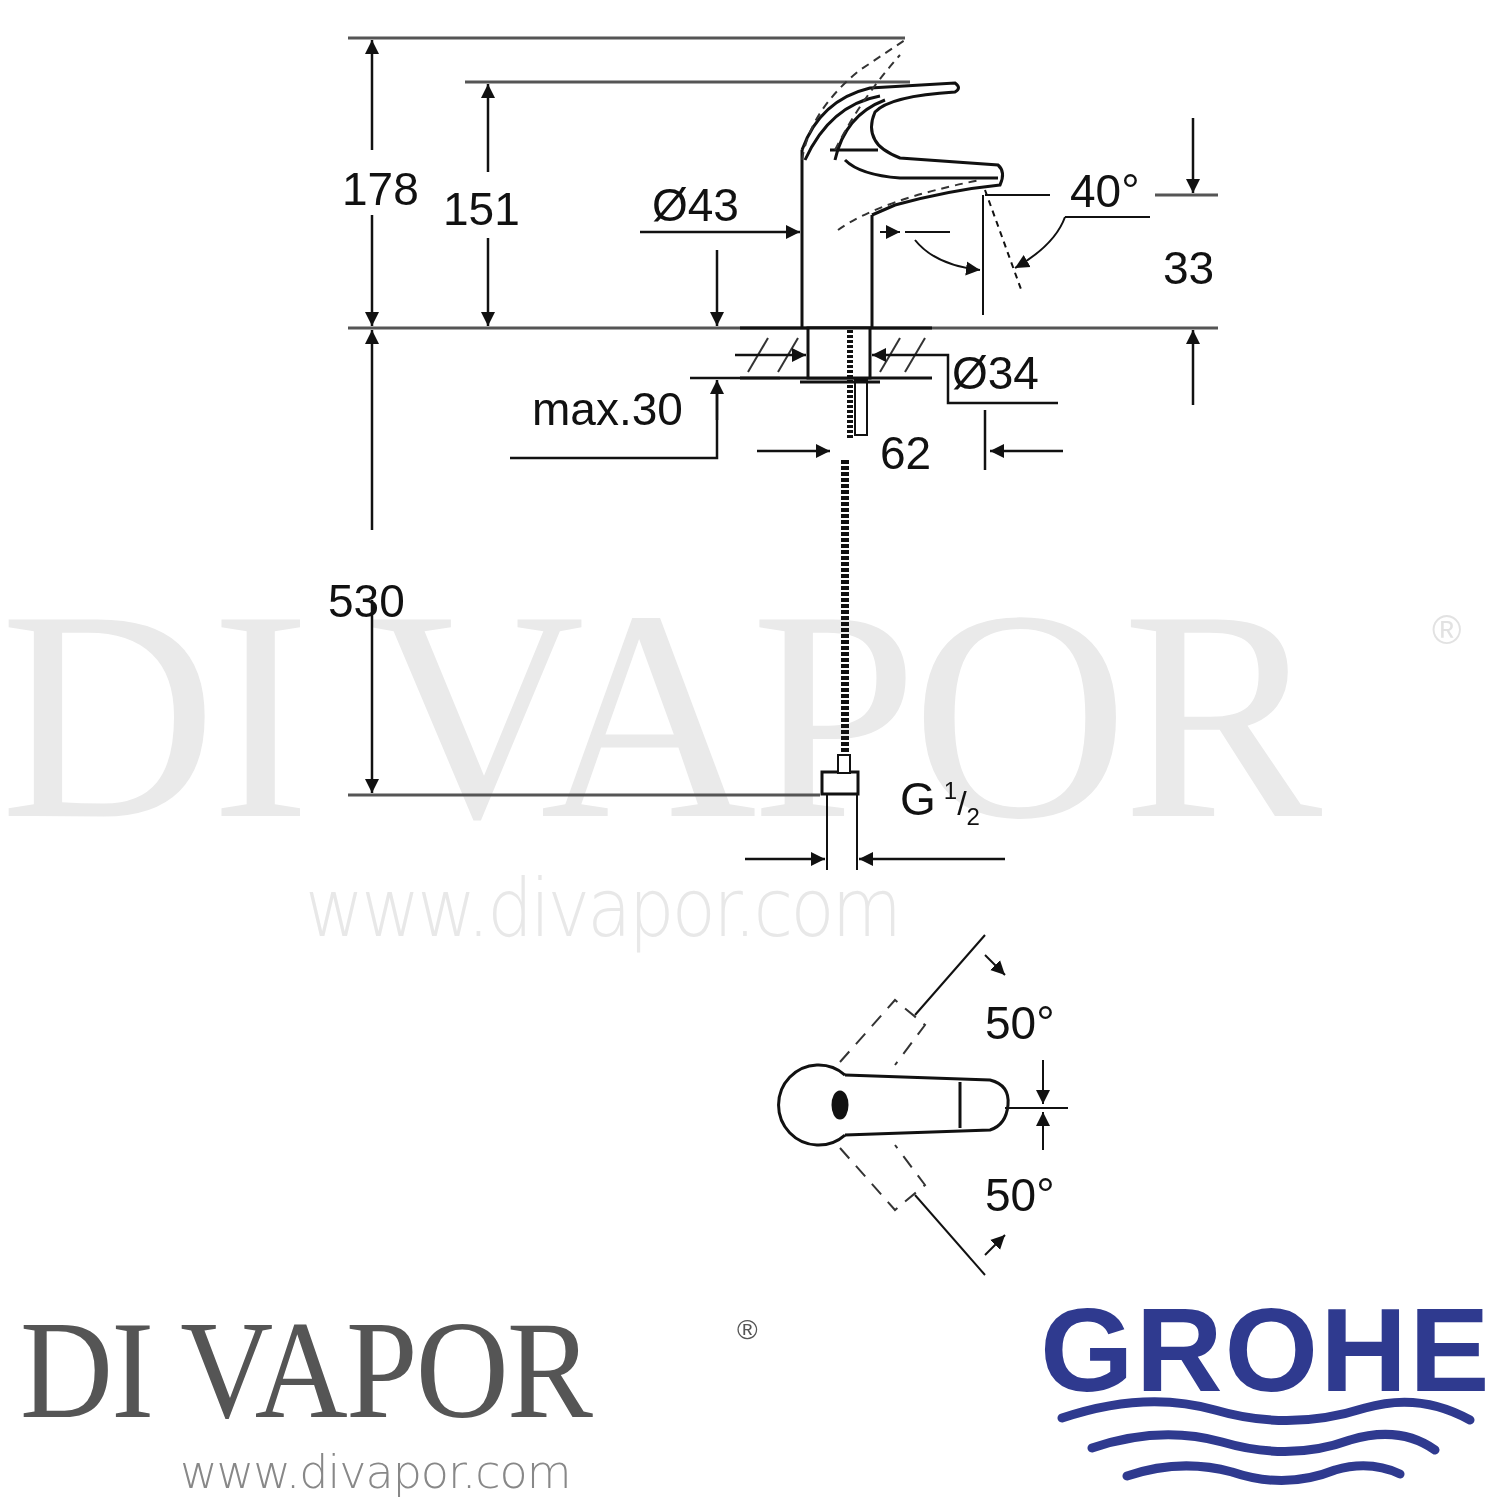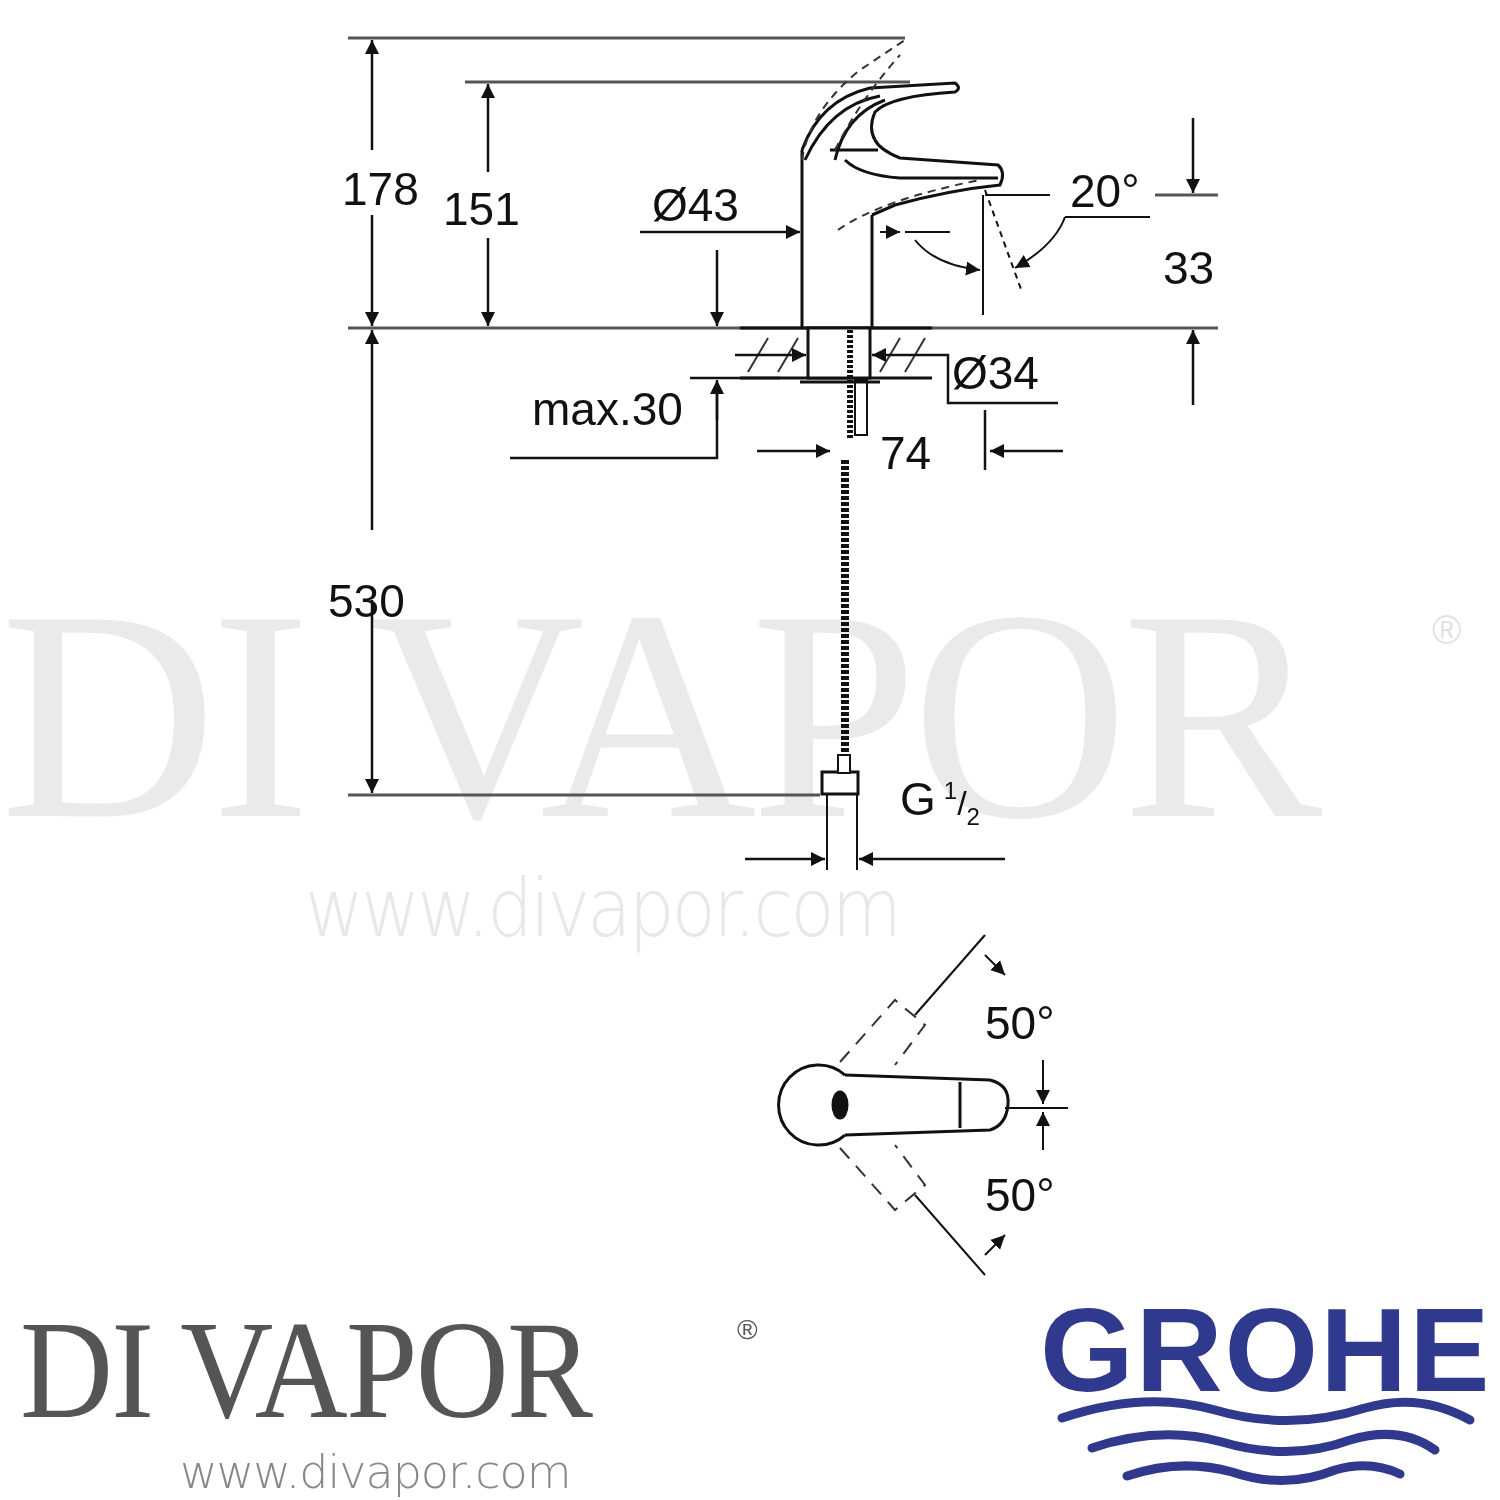--- a/index.html
+++ b/index.html
@@ -158,25 +158,25 @@
   <g stroke="#2f3a8f" stroke-width="9" fill="none" stroke-linecap="round">
     <path d="M1062,1418 Q1145,1390 1215,1410 Q1290,1432 1365,1408 Q1420,1392 1470,1420"></path>
     <path d="M1092,1448 Q1160,1425 1222,1442 Q1290,1462 1350,1440 Q1400,1425 1435,1450"></path>
     <path d="M1127,1476 Q1180,1458 1232,1472 Q1285,1490 1335,1470 Q1370,1460 1400,1474"></path>
   </g>
 </svg>
 
 <div class="dim" style="left:330px;top:166px;margin-left:12px;">178</div>
 <div class="dim" style="left:443px;top:186px;">151</div>
 <div class="dim" style="left:652px;top:182px;">Ø43</div>
-<div class="dim" style="left:1070px;top:168px;">20°</div>
+<div class="dim" style="left:1070px;top:168px;">40°</div>
 <div class="dim" style="left:1163px;top:245px;">33</div>
 <div class="dim" style="left:952px;top:350px;">Ø34</div>
 <div class="dim" style="left:516px;top:386px;margin-left:16px;">max.30</div>
-<div class="dim" style="left:880px;top:430px;">74</div>
+<div class="dim" style="left:880px;top:430px;">62</div>
 <div class="dim" style="left:328px;top:544px;margin-top:34px;">530</div>
 <div class="dim" style="left:900px;top:776px;">
   <span>G</span><sup style="font-size:24px;margin-left:8px;">1</sup><span style="font-size:34px;">/</span><sub style="font-size:24px;">2</sub>
 </div>
 <div class="dim" style="left:985px;top:1000px;">50°</div>
 <div class="dim" style="left:985px;top:1172px;">50°</div>
 
 <div class="logo-dv">DI VAPOR</div>
 <div class="logo-dv-reg">®</div>
 <div class="logo-url">www.divapor.com</div>

